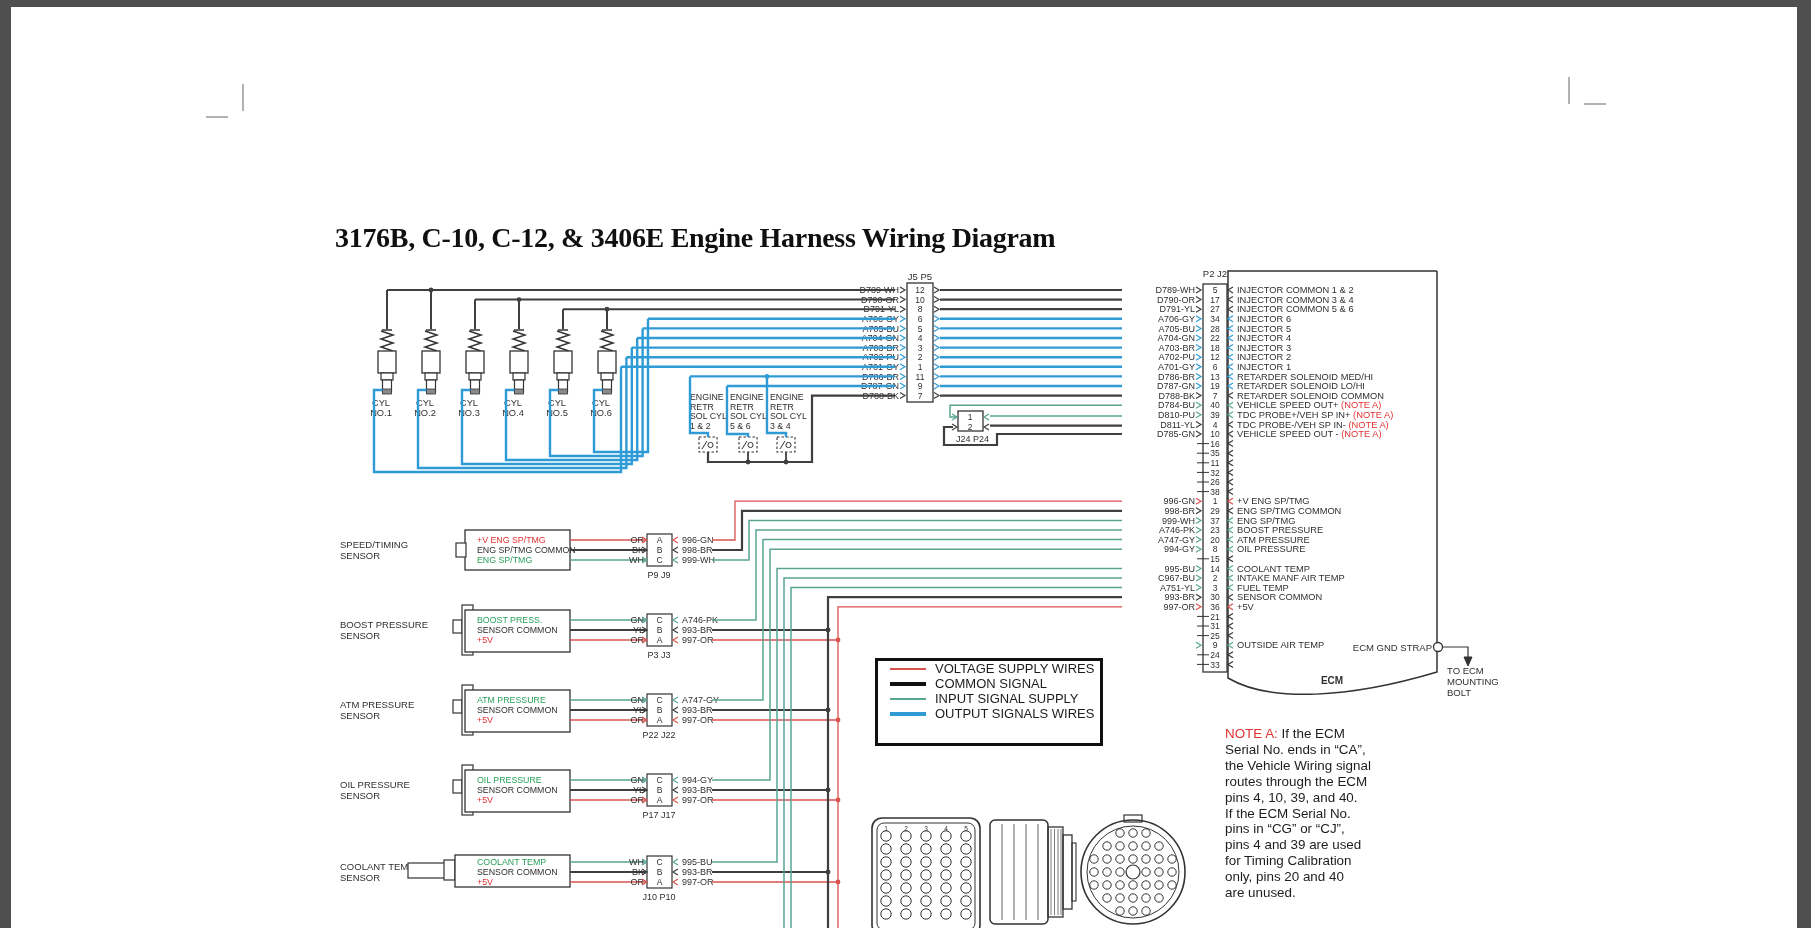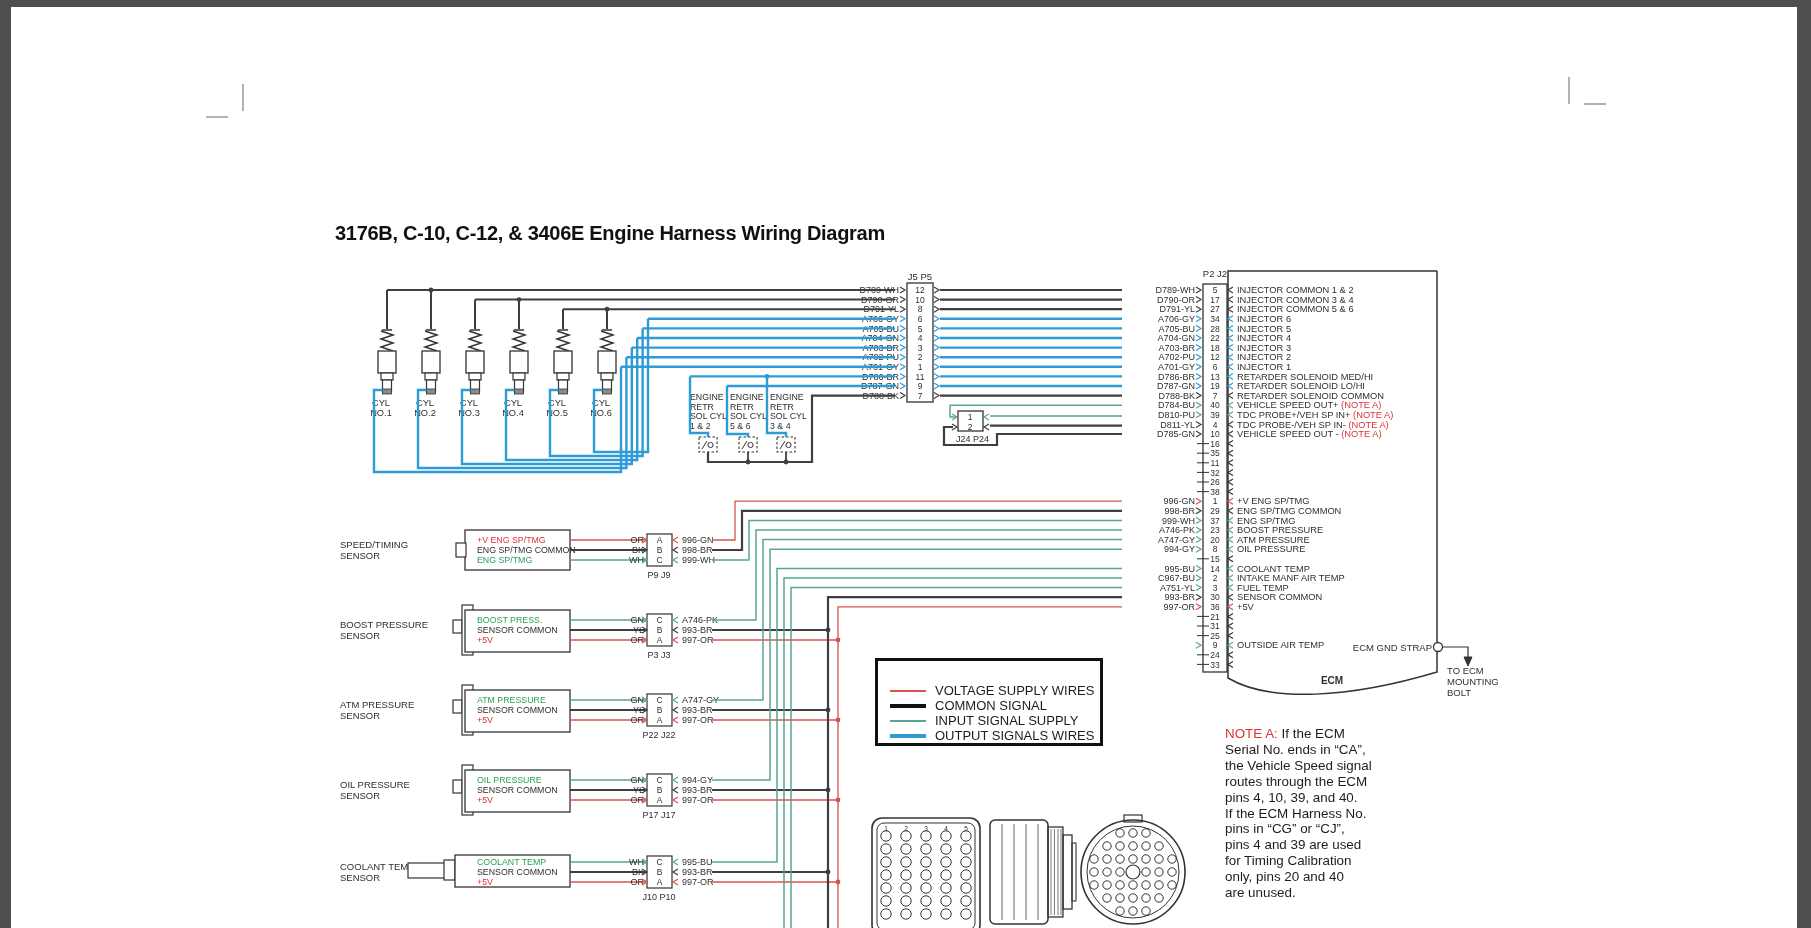--- a/index.html
+++ b/index.html
@@ -2,27 +2,27 @@
 <html><head>
 <meta charset="utf-8">
 <style>
   html,body{margin:0;padding:0;background:#6e6e6e;}
   #page{position:relative;width:1811px;height:928px;background:#ffffff;overflow:hidden;
         font-family:"Liberation Sans", sans-serif;}
   .band{position:absolute;background:#4f4f4f;}
   #band-left{left:0;top:0;width:11px;height:928px;}
   #band-top{left:0;top:0;width:1811px;height:7px;}
   #band-right{left:1797px;top:0;width:14px;height:928px;}
-  #title{position:absolute;left:335px;top:222px;font-size:20px;font-weight:bold;color:#101010;
-         letter-spacing:-0.3px;white-space:nowrap;}
+  #title{position:absolute;left:335px;top:222px;font-size:28px;font-weight:bold;color:#101010;
+         letter-spacing:-0.3px;white-space:nowrap;font-family:Liberation Serif, serif;}
   #wiresvg{position:absolute;left:0;top:0;}
   svg text{font-family:"Liberation Sans", sans-serif;}
   #legend{position:absolute;left:875px;top:658px;width:228px;height:88px;border:3px solid #101010;
           background:#fff;box-sizing:border-box;display: flex;flex-direction:column;
-          justify-content:flex-end;padding-left:12px;}
+          justify-content:flex-start;padding-left:12px;}
   .legend-row{display:flex;align-items:center;gap:9px;font-size:13px;color:#1d1d1d;white-space:nowrap;}
   .sw{width:36px;flex:0 0 36px;}
   .sw-red{height:2px;background:#d9534f;}
   .sw-common{height:4px;background:#111;}
   .sw-input{height:2px;background:#58a593;}
   .sw-output{height:4px;background:#2e9bd6;}
   #note{position:absolute;left:1225px;top:726px;width:180px;font-size:13.4px;line-height:15.9px;color:#1d1d1d;}
   .note-red{color:#e03232;}
 </style>
 </head>
@@ -682,24 +682,24 @@
     </div>
     <div class="legend-row">
       <span class="sw sw-output"></span>
       <span>OUTPUT SIGNALS WIRES</span>
     </div>
   </div>
 
   <div id="note">
     <div><span class="note-red">NOTE A:</span> <span>If the ECM</span></div>
     <div>Serial No. ends in “CA”,</div>
-    <div>the Vehicle Speed signal</div>
+    <div>the Vehicle Wiring signal</div>
     <div>routes through the ECM</div>
     <div>pins 4, 10, 39, and 40.</div>
-    <div>If the ECM Harness No.</div>
+    <div>If the ECM Serial No.</div>
     <div>pins in “CG” or “CJ”,</div>
     <div>pins 4 and 39 are used</div>
     <div>for Timing Calibration</div>
     <div>only, pins 20 and 40</div>
     <div>are unused.</div>
   </div>
 
   <div id="band-left" class="band"></div>
   <div id="band-top" class="band"></div>
   <div id="band-right" class="band"></div>

